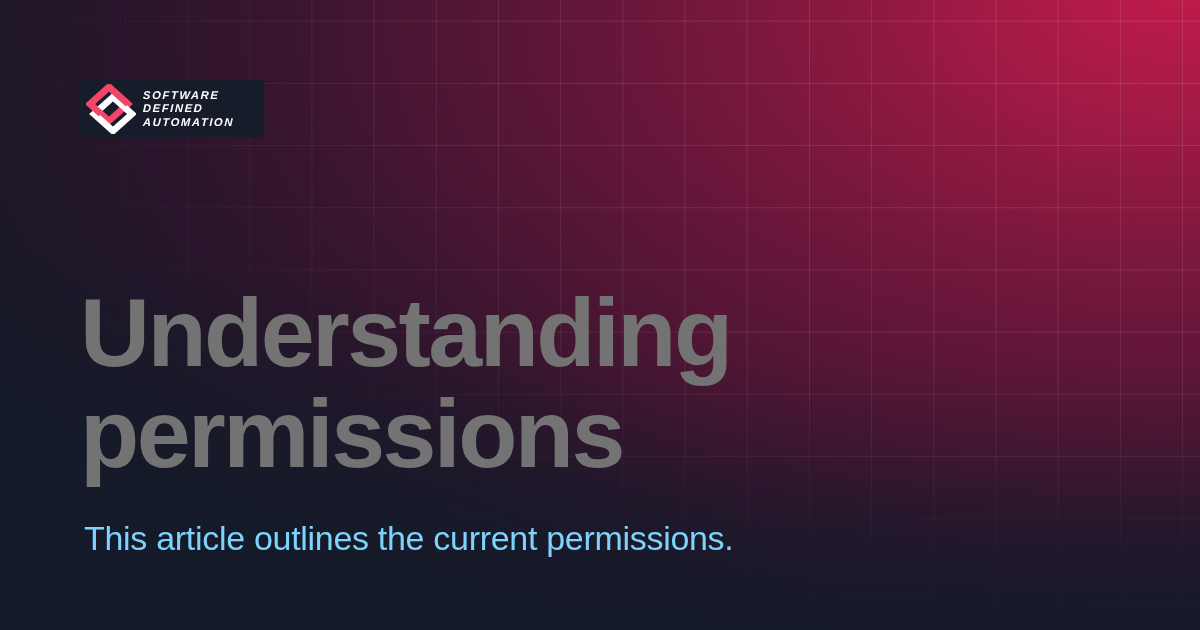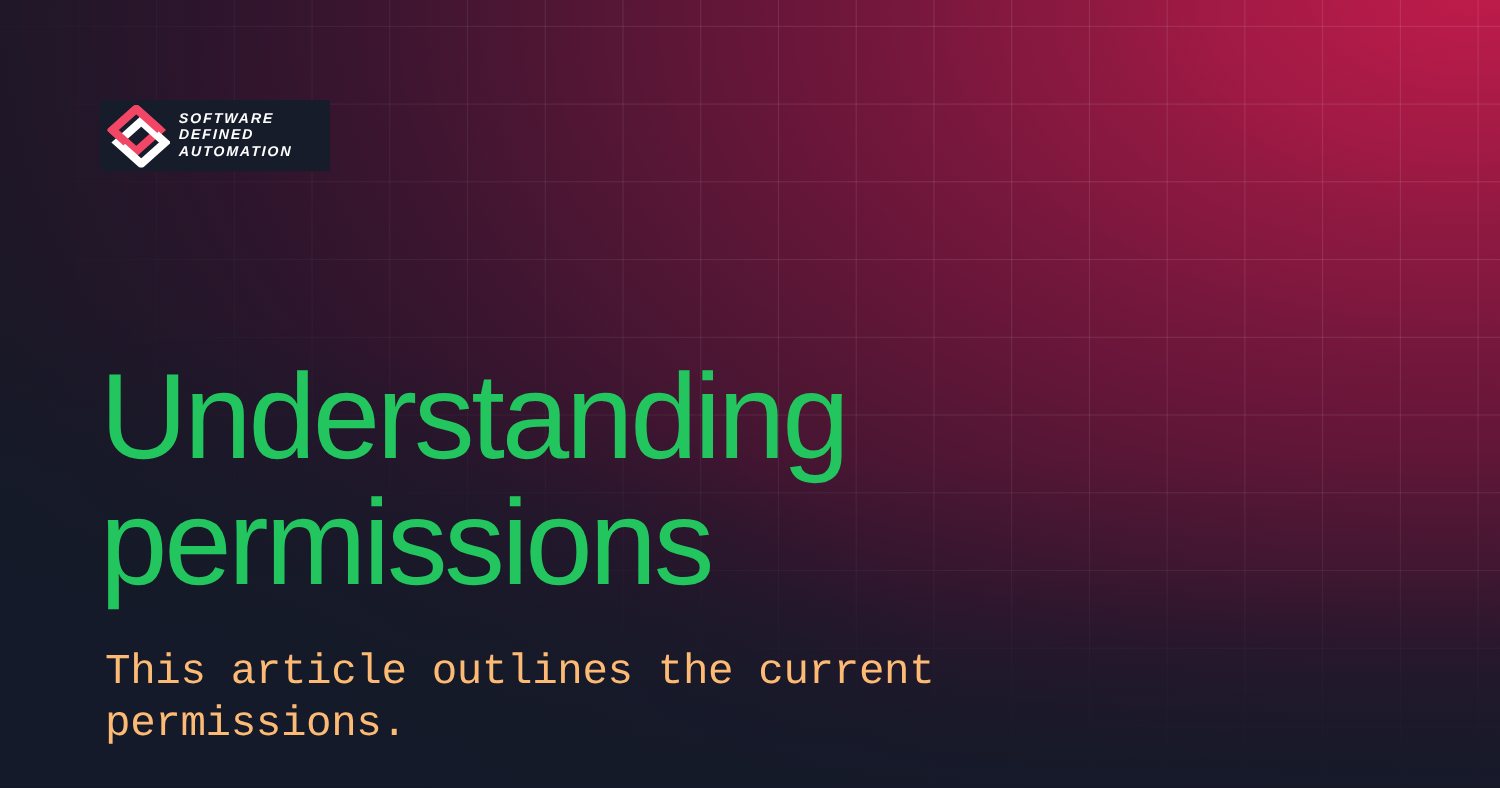--- a/index.html
+++ b/index.html
@@ -139,35 +139,35 @@
 
   
   .content {
     position:absolute;
     left:84px;
     top:282px;
     width:860px;
   }
   .headline {
     font-family:"Liberation Sans", sans-serif;
-    font-weight:400;
+    font-weight:700;
     font-size:97px;
     line-height:101px;
     letter-spacing:-2.6px;
-    color:#22c55e;
+    color:#737373;
     margin:0 0 0 -4px;
     max-width:700px;
   }
   .subtitle {
-    font-family:Liberation Mono, monospace;
+    font-family:Liberation Sans, sans-serif;
     font-weight:400;
     font-size:34px;
     line-height:42px;
     letter-spacing:-0.3px;
-    color:#fdba74;
+    color:#7dd3fc;
     margin-top:33px;
   }
 </style>
 </head>
 <body>
 
 <div class="og-card">
 
   <div class="bg-base"></div>
   <div class="bg-glow"></div>

